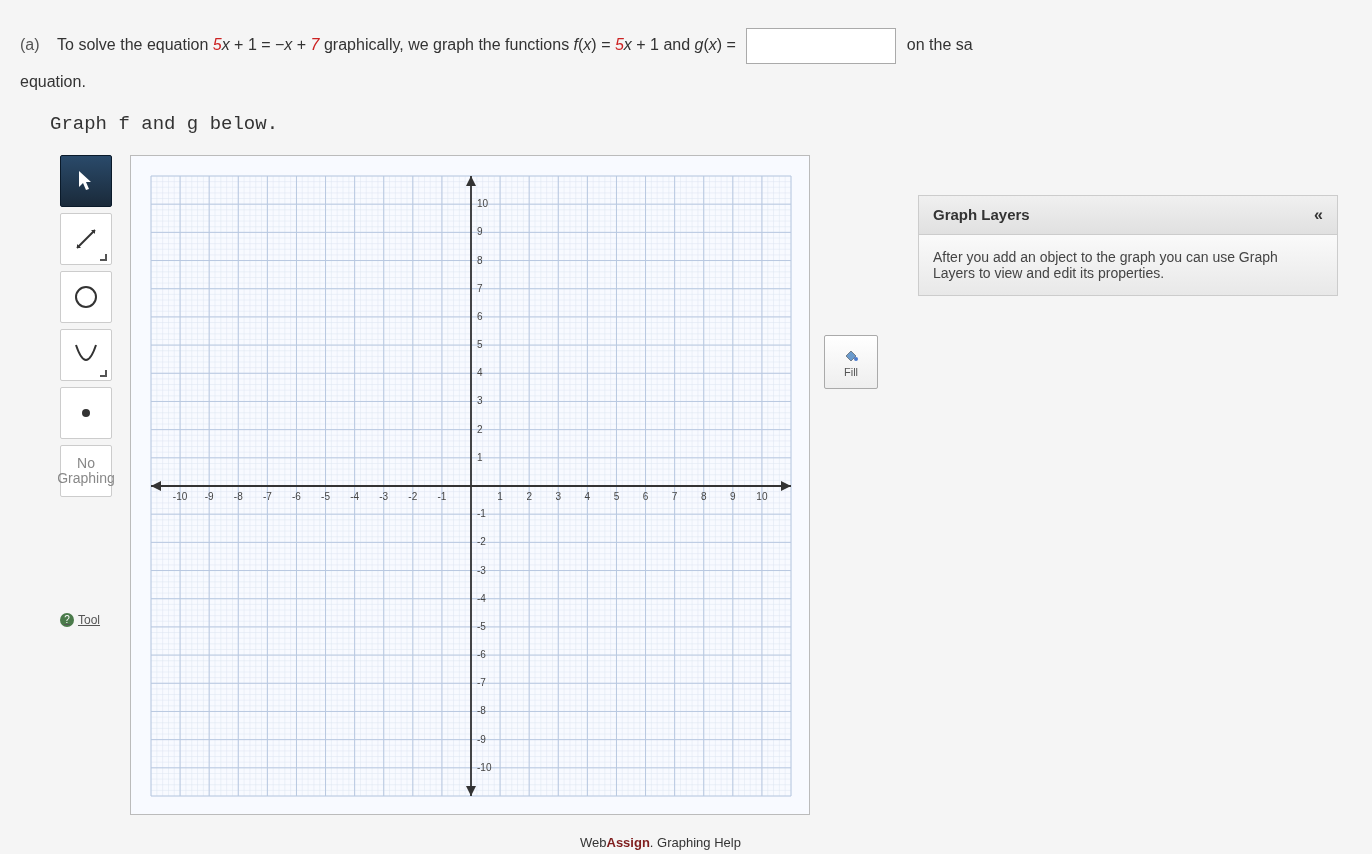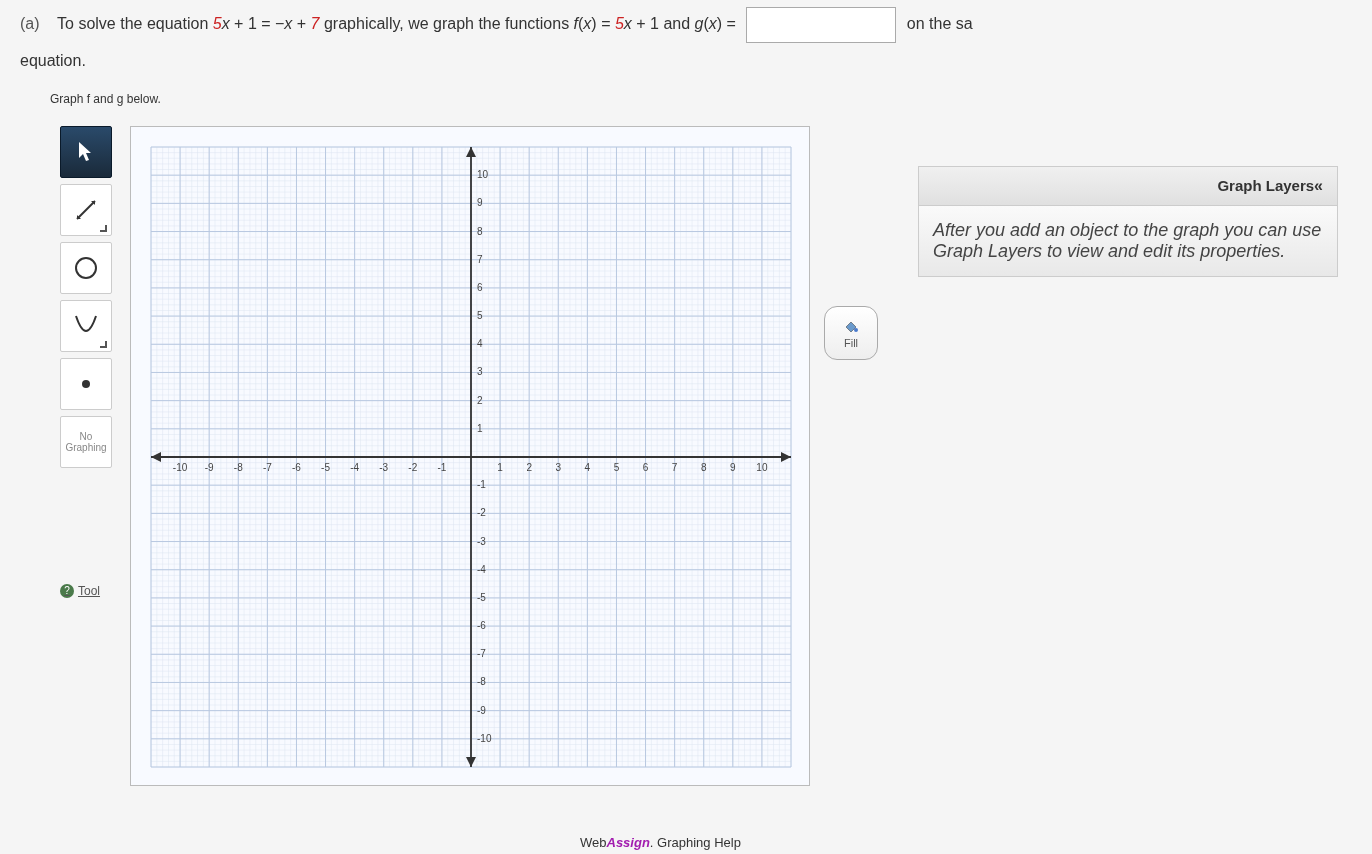--- a/index.html
+++ b/index.html
@@ -6,21 +6,21 @@
     body {
       font-family: Verdana, Arial, sans-serif;
       background: #f5f5f5;
       width: 1372px;
       height: 854px;
       overflow: hidden;
       color: #333;
       font-size: 16px;
     }
     .question {
-      padding: 6px 20px 0 20px;
+      padding: 27px 20px 0 20px;
       line-height: 2.2;
     }
     .question .part-label {
       color: #555;
     }
     .question .red { color: #cc2222; font-style: italic; }
     .question .ital { font-style: italic; }
     .input-box {
       display: inline-block;
       background: #fff;
@@ -28,21 +28,22 @@
       width: 150px;
       height: 36px;
       vertical-align: middle;
       margin: 0 6px;
       padding: 0 8px;
       font-size: 18px;
       color: #333;
     }
     .sub-instruction {
       padding: 14px 20px 10px 50px;
-      font-size: 12px;
+      font-size: 19px;
+      font-family: Liberation Mono, monospace;
     }
     .graph-area {
       display: flex;
       padding: 10px 0 0 60px;
       align-items: flex-start;
     }
     .toolbar {
       width: 60px;
       display: flex;
       flex-direction: column;
@@ -59,21 +60,21 @@
       align-items: center;
       justify-content: center;
       cursor: pointer;
     }
     .tool-btn.active {
       background: linear-gradient(180deg, #2a4a6a, #1a2a3a);
       border-color: #0a1a2a;
     }
     .tool-btn.nosol {
       height: 52px;
-      font-size: 10px;
+      font-size: 14px;
       color: #888;
       text-align: center;
       line-height: 1.1;
       flex-direction: column;
     }
     .help-link {
       margin-top: 110px;
       font-size: 12px;
       color: #555;
       text-decoration: underline;
@@ -101,21 +102,21 @@
     }
     .fill-btn-wrap {
       margin-left: 14px;
       margin-top: 180px;
     }
     .fill-btn {
       width: 54px;
       height: 54px;
       background: linear-gradient(#fff, #eee);
       border: 1px solid #aaa;
-      border-radius: 13px;
+      border-radius: 2px;
       display: flex;
       flex-direction: column;
       align-items: center;
       justify-content: center;
       cursor: pointer;
       font-size: 11px;
       color: #555;
     }
     .fill-icon {
       width: 18px;
@@ -129,42 +130,41 @@
       border: 1px solid #ccc;
       margin-top: 40px;
     }
     .layers-header {
       background: linear-gradient(#f0f0f0, #e0e0e0);
       border-bottom: 1px solid #ccc;
       padding: 10px 14px;
       font-weight: bold;
       font-size: 15px;
       display: flex;
-      justify-content: flex-end;
+      justify-content: space-between;
       align-items: center;
     }
     .layers-body {
       background: linear-gradient(#fafafa, #e8e8e8);
       padding: 14px;
-      font-size: 18px;
+      font-size: 14px;
       color: #444;
-      font-style: italic;
     }
     .collapse-icon {
       font-weight: bold;
       font-size: 16px;
     }
     .footer-label {
       position: absolute;
       bottom: 4px;
       left: 580px;
       font-size: 13px;
       color: #333;
     }
-    .footer-label .fa-red { color: #a21caf; font-weight: bold; font-style: italic; }
+    .footer-label .fa-red { color: #7f1d1d; font-weight: bold; }
     .question-text { display: inline; }
     .corner-expand {
       position: absolute;
       bottom: 3px;
       right: 4px;
       width: 7px;
       height: 7px;
       border-right: 2px solid #555;
       border-bottom: 2px solid #555;
     }

